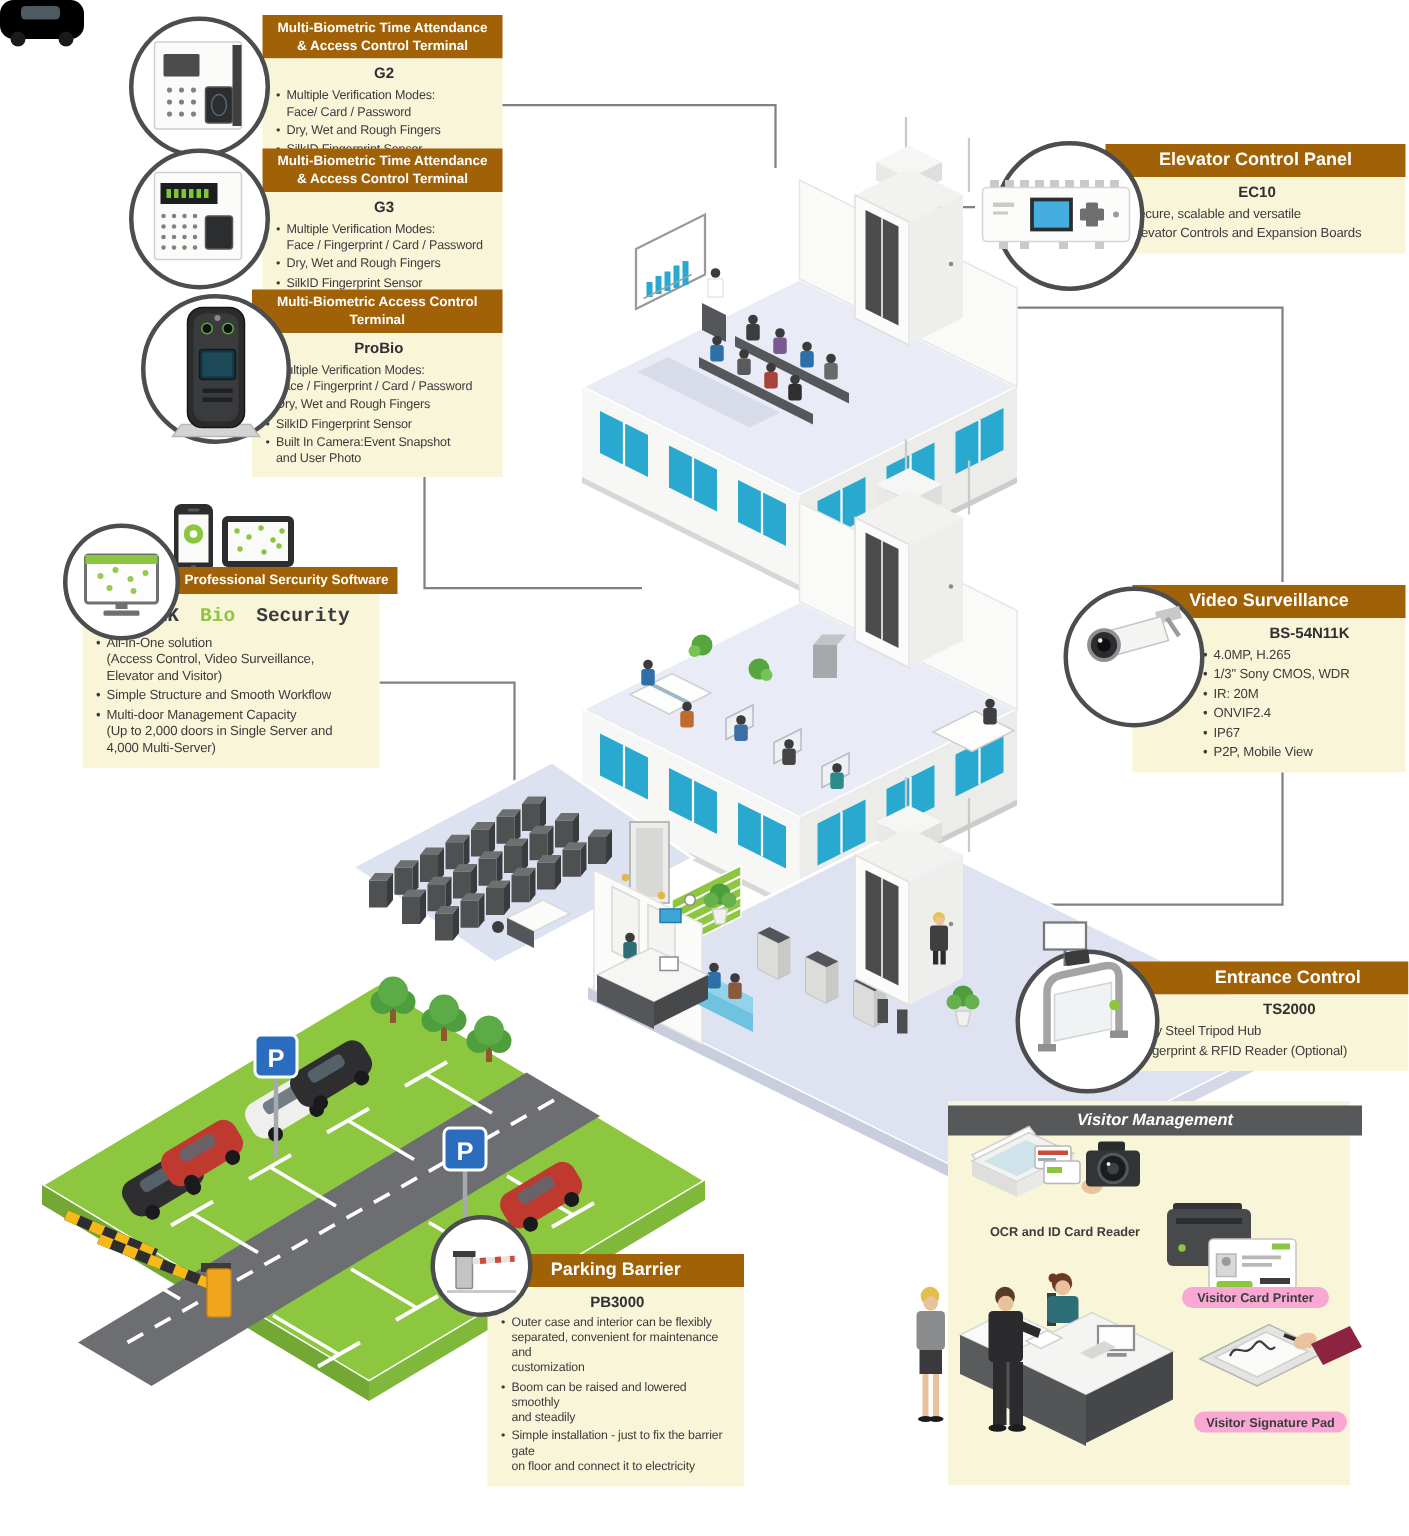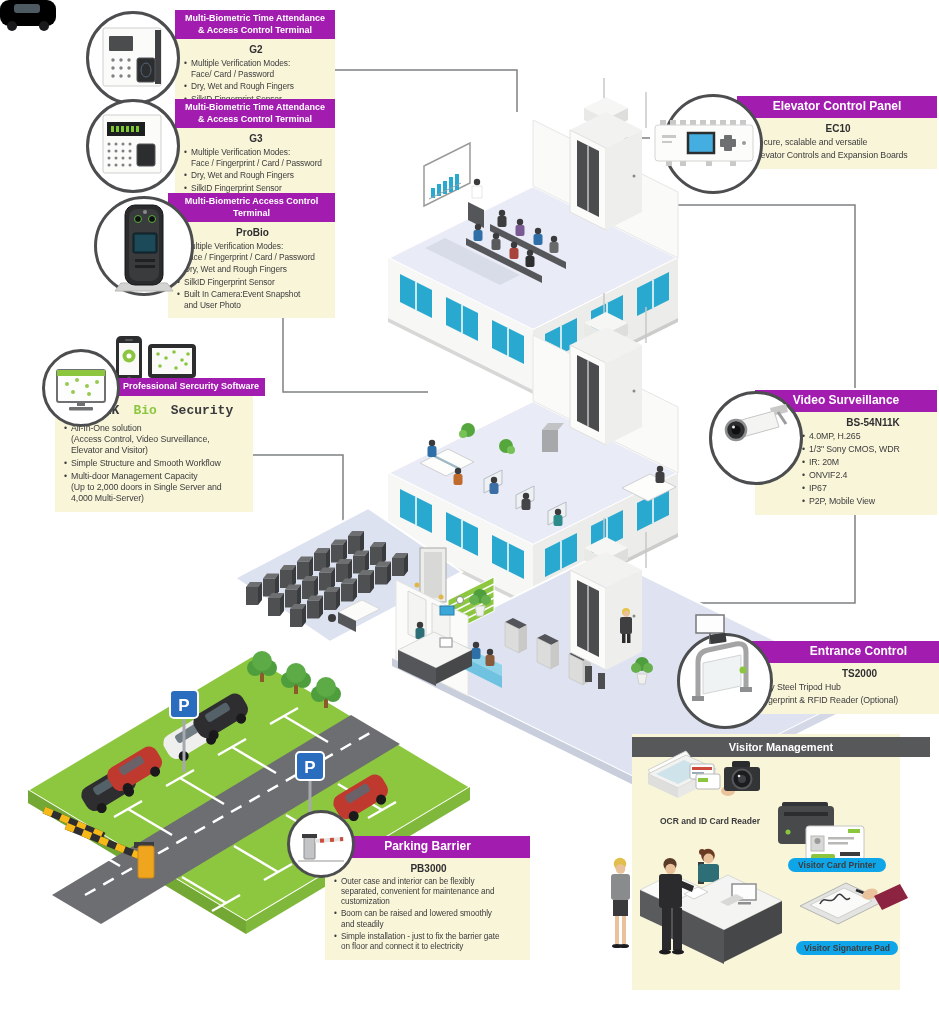--- a/index.html
+++ b/index.html
@@ -1,38 +1,38 @@
 <!DOCTYPE html>
 <html><head>
 <meta charset="utf-8">
 <style>
   html,body{margin:0;padding:0;background:#fff;}
   #canvas{position:relative;width:939px;height:1024px;background:#fff;overflow:hidden;
           font-family:"Liberation Sans",sans-serif;}
   #scene{position:absolute;left:0;top:0;z-index:0;}
   .ibox{position:absolute;z-index:2;}
-  .ibox-header{background:#a21caf;color:#fff;font-weight:bold;text-align:center;
+  .ibox-header{background:#a16207;color:#fff;font-weight:bold;text-align:center;
                font-size:9px;line-height:1.3;padding:3px 4px;white-space:pre-line;}
   .ibox-body{background:#f9f5d8;padding:4px 6px 6px 8px;}
   .model{text-align:center;font-weight:bold;font-size:10px;color:#2f2f31;margin:1px 0 3px;}
   .blist{list-style:none;margin:0;padding:0;font-size:8.4px;color:#3c3c3e;line-height:1.25;
          letter-spacing:-0.1px;}
   .blist li{padding-left:8px;position:relative;margin-bottom:2px;white-space:pre-line;}
   .blist li::before{content:"\2022";position:absolute;left:1px;}
   .circle{position:absolute;z-index:3;background:#fff;border:3px solid #4c4d4f;border-radius:50%;}
   .circle svg{overflow:visible;display:block;}
   .logo-row{display:flex;align-items:center;justify-content:center;gap:14px;margin:3px 0 5px;font-family:Liberation Mono, monospace;}
   .logo-row span{font-weight:bold;font-size:13px;}
   .lg-dark{color:#3b3b3d;} .lg-green{color:#8cc63e;}
   .vm{position:absolute;left:632px;top:734px;width:268px;height:256px;background:#f9f5d8;z-index:2;}
   .vm-header{position:absolute;left:0;top:3px;width:100%;background:#57585a;color:#fff;
-             font-weight:bold;text-align:center;font-size:11px;padding:4px 15px;}
+             font-weight:bold;text-align:center;font-size:11px;padding:4px 4px;font-style:italic;}
   .vm svg{position:absolute;left:0;top:0;overflow:visible;}
   .vm-label{position:absolute;font-size:8.5px;font-weight:bold;color:#3c3c3e;text-align:center;z-index:4;}
-  .pill{background:#0ea5e9;border-radius:8px;padding:2px 5px;}
+  .pill{background:#f9a8d4;border-radius:8px;padding:2px 5px;}
   .hdr-wide{font-size:12px;}
 </style>
 </head>
 <body>
 
 <div id="canvas">
 
 <svg id="scene" width="939" height="1024" viewBox="0 0 939 1024">
   <defs>
     <g id="person">
@@ -450,21 +450,21 @@
   <div class="ibox-header hdr-wide">Entrance Control</div>
   <div class="ibox-body">
     <div class="model">TS2000</div>
     <ul class="blist" style="font-size:8.8px;">
       <li>Alloy Steel Tripod Hub</li>
       <li>Fingerprint &amp; RFID Reader (Optional)</li>
     </ul>
   </div>
 </div>
 
-<div class="ibox" style="left:325px;top:836px;width:205px;">
+<div class="ibox" style="left:325px;top:836px;width:171px;">
   <div class="ibox-header hdr-wide">Parking Barrier</div>
   <div class="ibox-body">
     <div class="model">PB3000</div>
     <ul class="blist" style="font-size:8.2px;">
       <li>Outer case and interior can be flexibly
 separated, convenient for maintenance and
 customization</li>
       <li>Boom can be raised and lowered smoothly
 and steadily</li>
       <li>Simple installation - just to fix the barrier gate

